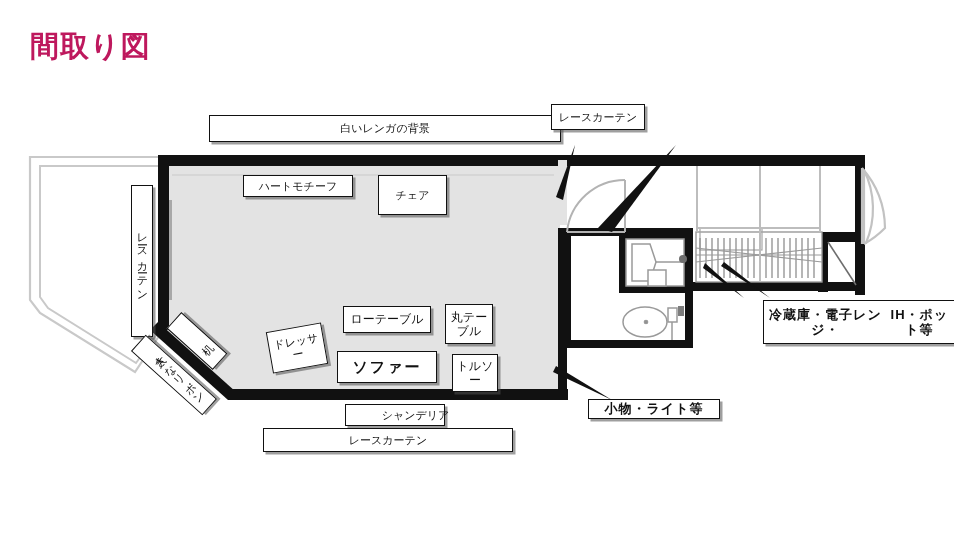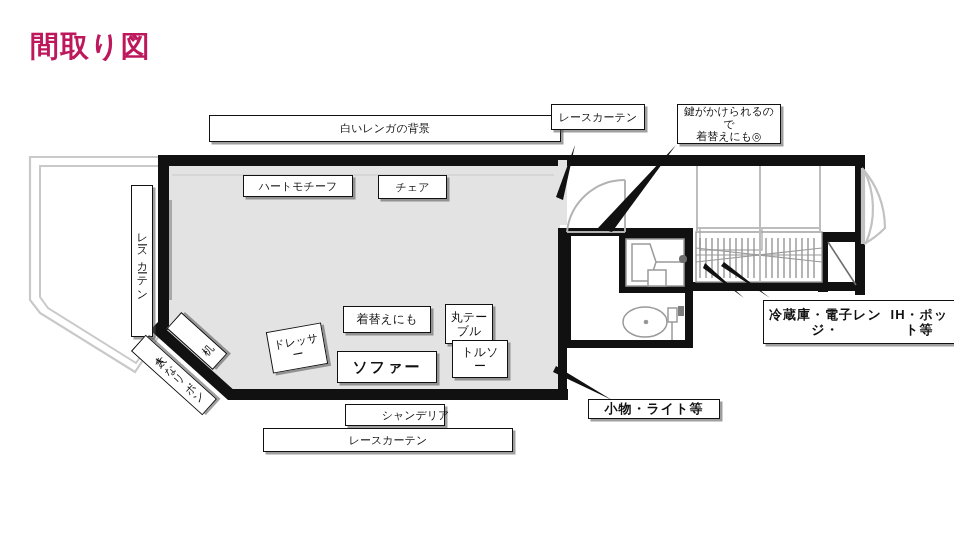--- a/index.html
+++ b/index.html
@@ -197,48 +197,44 @@
       <path d="M 744 298 L 705 263 L 703 268 Z"></path>
 
       <path d="M 612 400 L 556 366 L 553 372 Z"></path>
     </g>
   </svg>
 
   <div class="lbl shadowbox" style="left:209px; top:115px; width:352px; height:27px;text-align:center;">白いレンガの背景</div>
 
   <div class="lbl shadowbox" style="left:243px; top:175px; width:110px; height:22px;">ハートモチーフ</div>
 
-  <div class="lbl shadowbox" style="left:378px; top:175px; width:69px; height:24px;">チェア</div>
+  <div class="lbl shadowbox" style="left:378px; top:175px; width:69px; height:40px;">チェア</div>
 
   <div class="lbl shadowbox vert" style="left:131px; top:185px; width:22px; height:152px;">レースカーテン</div>
 
   <div class="lbl shadowbox vert" style="left:186px; top:310px; width:22px; height:62px; transform:rotate(-48deg); transform-origin:center;">机</div>
 
   <div class="lbl shadowbox vert" style="left:163px; top:327px; width:22px; height:96px; transform:rotate(-48deg); transform-origin:center;">大きなリボン</div>
 
   <div class="lbl shadowbox wrap" style="left:269px; top:327px; width:56px; height:42px; transform:rotate(-10deg); transform-origin:center;">ドレッサー</div>
 
-  <div class="lbl shadowbox" style="left:343px; top:306px; width:88px; height:27px; font-size:12px;">着替えにも</div>
+  <div class="lbl shadowbox" style="left:343px; top:306px; width:88px; height:27px; font-size:12px;">ローテーブル</div>
 
   <div class="lbl shadowbox wrap" style="left:445px; top:304px; width:48px; height:40px; font-size:12px;">丸テーブル</div>
 
   <div class="lbl shadowbox big" style="left:337px; top:351px; width:100px; height:32px;">ソファー</div>
 
-  <div class="lbl shadowbox wrap" style="left:452px; top:340px; width:56px; height:38px; font-size:12px;">トルソー</div>
+  <div class="lbl shadowbox wrap" style="left:452px; top:354px; width:46px; height:38px; font-size:12px;">トルソー</div>
 
   <div class="lbl shadowbox" style="left:345px; top:404px; width:100px; height:22px;padding-left:44px;">シャンデリア</div>
 
   <div class="lbl shadowbox" style="left:263px; top:428px; width:250px; height:24px;">レースカーテン</div>
 
   <div class="lbl shadowbox" style="left:551px; top:104px; width:94px; height:26px; font-size:11px;">レースカーテン</div>
 
-  <div class="lbl shadowbox wrap" style="left:677px; top:104px; width:104px; height:40px; font-size:11px; flex-direction:column;">
-    <span>鍵がかけられるので</span>
-    <span>着替えにも◎</span>
-  </div>
 
   <div class="lbl shadowbox wrap med" style="left:727px; top:300px; width:196px; height:44px; flex-direction:row;margin-left:36px;">
     <span>冷蔵庫・電子レンジ・</span>
     <span>IH・ポット等</span>
   </div>
 
   <div class="lbl shadowbox med" style="left:588px; top:399px; width:132px; height:20px;">小物・ライト等</div>
 
 </div>
 

